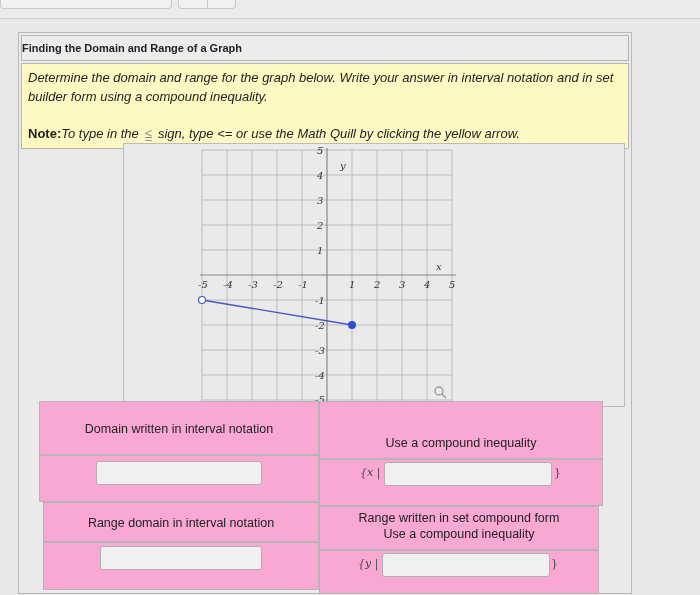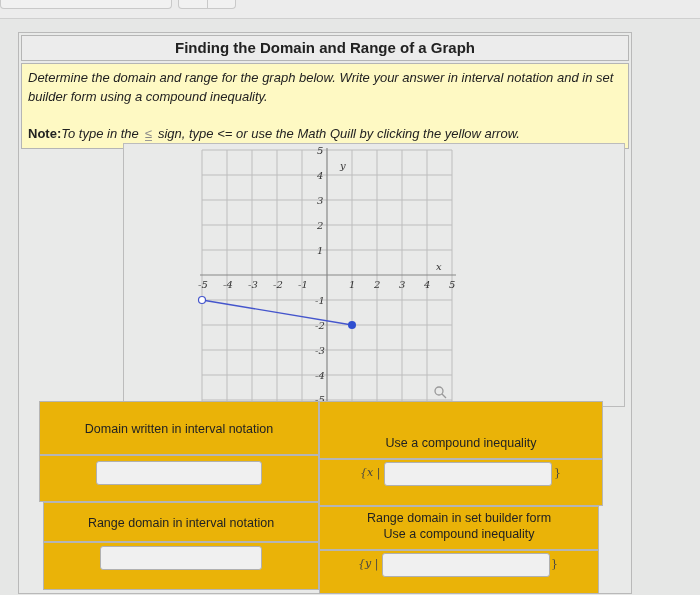--- a/index.html
+++ b/index.html
@@ -2,30 +2,30 @@
 <html><head>
 <meta charset="utf-8">
 <style>
   html,body{margin:0;padding:0;}
   body{width:700px;height:595px;background:#e6e7e6;font-family:"Liberation Sans",sans-serif;color:#222;position:relative;overflow:hidden;}
   .topbar{position:absolute;left:0;top:0;width:700px;height:18px;background:#ececec;border-bottom:1px solid #cfcfcf;}
   .tb1{position:absolute;left:0;top:-4px;width:170px;height:12px;border:1px solid #c9c9c9;border-top:none;border-radius:0 0 4px 4px;background:#f1f1f1;}
   .tb2{position:absolute;left:178px;top:-4px;width:56px;height:12px;border:1px solid #c9c9c9;border-top:none;border-radius:0 0 4px 4px;background:#f1f1f1;}
   .tb2:after{content:"";position:absolute;left:28px;top:0;height:12px;border-left:1px solid #c9c9c9;}
   .card{position:absolute;left:18px;top:32px;width:612px;height:560px;border:1px solid #b9b9b9;background:#e9eae9;}
-  .title{position:absolute;left:2px;top:2px;width:606px;height:24px;border:1px solid #b5b5b5;background:#ececec;text-align:center;font-weight:bold;font-size:15px;line-height:24px;}
+  .title{position:absolute;left:2px;top:2px;width:606px;height:24px;border:1px solid #b5b5b5;background:#ececec;font-weight:bold;font-size:11px;line-height:24px;}
   .instr{position:absolute;left:2px;top:30px;width:606px;height:84px;border:1px solid #b5b5b5;background:#fef9c3;font-style:italic;font-size:13px;}
   .instr p{margin:0;position:absolute;left:6px;}
   .p1{top:4px;width:590px;line-height:19px;}
   .p2{top:62px;}
   .p2 b{font-style:normal;}
   .le{display:inline-block;border-bottom:1px solid #999;color:#888;margin:0 6px;line-height:12px;}
   .graphwrap{position:absolute;left:104px;top:110px;width:500px;height:262px;border:1px solid #bcbcbc;background:#e9eae9;}
   .graph{position:absolute;left:70px;top:1px;width:268px;height:262px;}
-  .cell{position:absolute;border:1px solid #b5b5b5;background:#eab308;}
+  .cell{position:absolute;border:1px solid #b5b5b5;background:#f9a8d4;}
   .lbl{position:absolute;width:100%;text-align:center;font-size:12.5px;}
   .inp{position:absolute;height:22px;border:1px solid #b0b0b0;border-radius:3px;background:#f0f0f0;}
   .mq{position:absolute;font-family:"DejaVu Serif",serif;font-style:italic;font-size:11px;color:#444;}
   .brace{position:absolute;font-family:"DejaVu Serif",serif;font-size:11px;color:#444;}
 </style>
 </head>
 <body>
 
 <div class="topbar">
   <div class="tb1"></div>
@@ -116,21 +116,21 @@
   <div class="cell" style="left:300px;top:426px;width:282px;height:45px;">
     <span class="mq" style="left:40px;top:6px;">{x |</span>
     <div class="inp" style="left:64px;top:2px;width:166px;"></div>
     <span class="brace" style="left:234px;top:6px;">}</span>
   </div>
 
   <div class="cell" style="left:24px;top:469px;width:274px;height:38px;">
     <div class="lbl" style="top:13px;">Range domain in interval notation</div>
   </div>
   <div class="cell" style="left:300px;top:473px;width:278px;height:42px;">
-    <div class="lbl" style="top:4px;">Range domain in set builder form</div>
+    <div class="lbl" style="top:4px;">Range written in set compound form</div>
     <div class="lbl" style="top:20px;">Use a compound inequality</div>
   </div>
   <div class="cell" style="left:24px;top:509px;width:274px;height:46px;">
     <div class="inp" style="left:56px;top:3px;width:160px;"></div>
   </div>
   <div class="cell" style="left:300px;top:517px;width:278px;height:42px;">
     <span class="mq" style="left:38px;top:6px;">{y |</span>
     <div class="inp" style="left:62px;top:2px;width:166px;"></div>
     <span class="brace" style="left:231px;top:6px;">}</span>
   </div>

